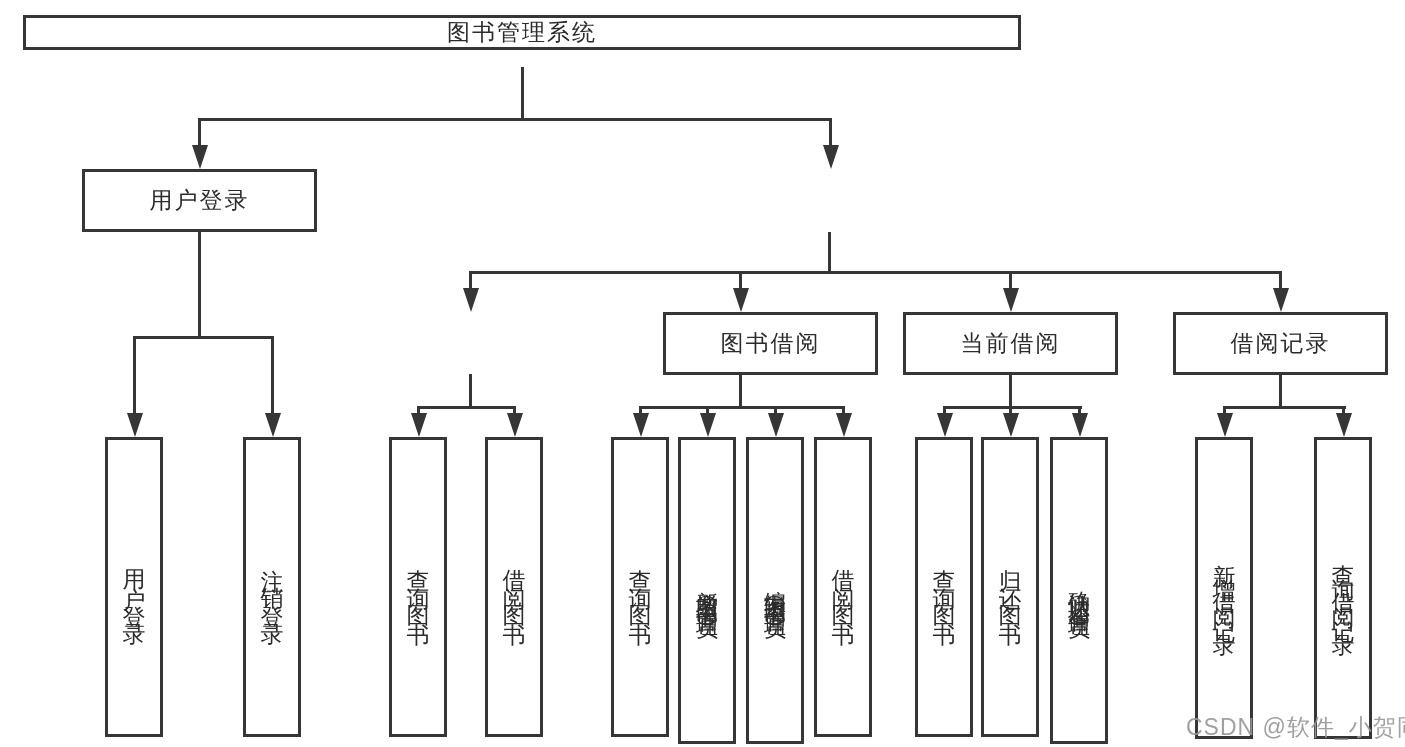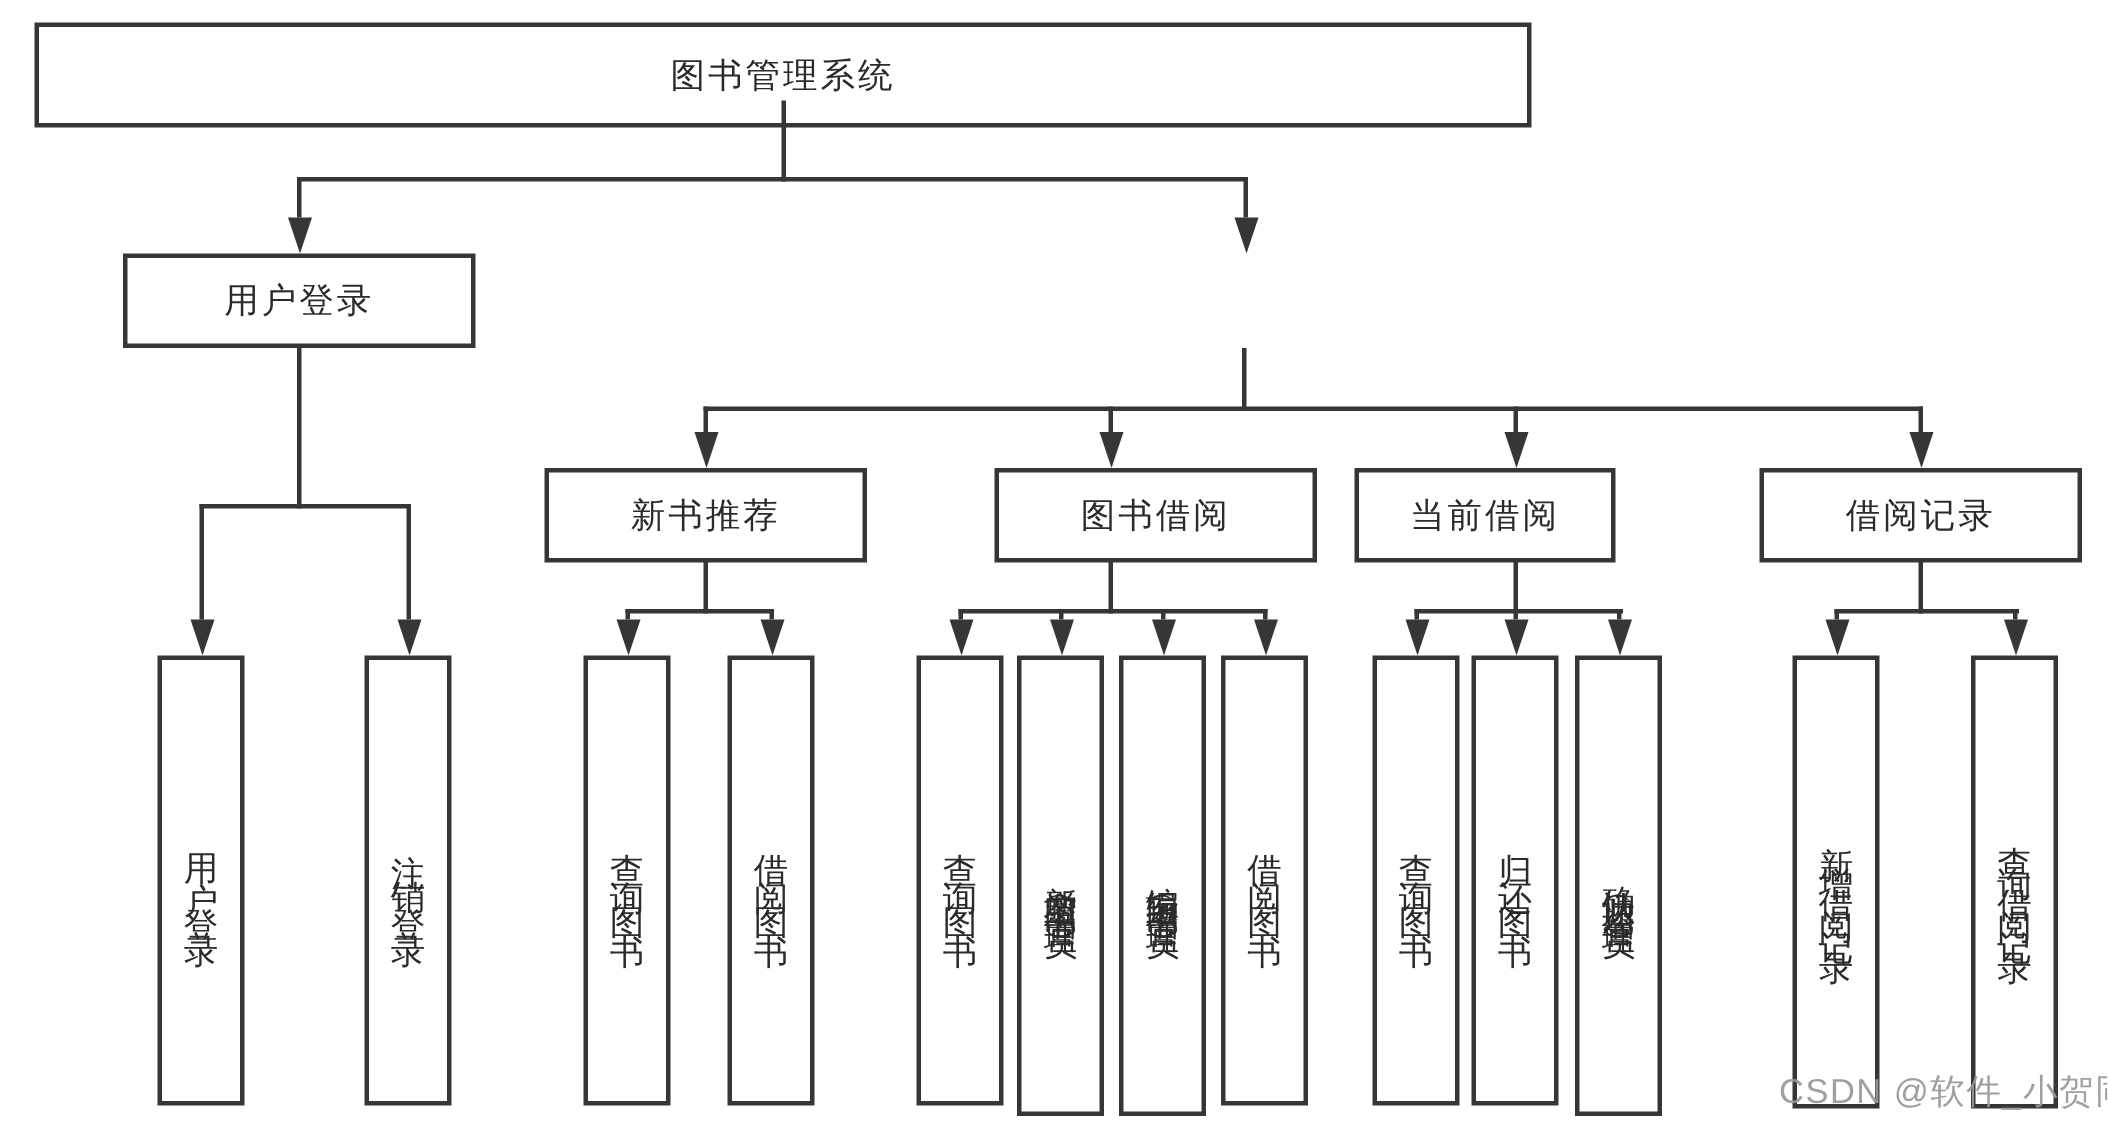--- a/index.html
+++ b/index.html
@@ -53,44 +53,43 @@
     letter-spacing: 1px;
     color: rgba(152, 152, 155, 0.92);
     white-space: nowrap;
   }
 </style>
 </head>
 <body>
 
 <div id="stage">
 
-  <div class="box hnode" style="left:23px; top:15px; width:998px; height:70px;">图书管理系统</div>
+  <div class="box hnode" style="left:23px; top:15px; width:998px; height:35px;">图书管理系统</div>
 
   <div class="vline" style="left:521px; top:67px; height:54px;"></div>
   <div class="hline" style="left:198px; top:118px; width:634px;"></div>
   <div class="drop" style="left:198px; top:118px; height:27px;"></div>
   <div class="drop" style="left:829px; top:118px; height:27px;"></div>
 
   <div class="box hnode" style="left:82px; top:169px; width:235px; height:63px;">用户登录</div>
 
   <div class="vline" style="left:198px; top:231px; height:108px;"></div>
   <div class="hline" style="left:133px; top:336px; width:141px;"></div>
   <div class="drop" style="left:133px; top:336px; height:77px;"></div>
   <div class="drop" style="left:271px; top:336px; height:77px;"></div>
 
   <div class="vline" style="left:828px; top:232px; height:42px;"></div>
   <div class="hline" style="left:469px; top:271px; width:813px;"></div>
   <div class="drop" style="left:469px; top:271px; height:17px;"></div>
   <div class="drop" style="left:739px; top:271px; height:17px;"></div>
   <div class="drop" style="left:1009px; top:271px; height:17px;"></div>
   <div class="drop" style="left:1279px; top:271px; height:17px;"></div>
 
-  <div class="box hnode" style="left:363px; top:312px; width:215px; height:63px;">新书推荐</div>
   <div class="box hnode" style="left:663px; top:312px; width:215px; height:63px;">图书借阅</div>
-  <div class="box hnode" style="left:903px; top:312px; width:174px; height:63px;">当前借阅</div>
+  <div class="box hnode" style="left:903px; top:312px; width:215px; height:63px;">当前借阅</div>
   <div class="box hnode" style="left:1173px; top:312px; width:215px; height:63px;">借阅记录</div>
 
   <div class="vline" style="left:469px; top:374px; height:35px;"></div>
   <div class="hline" style="left:417px; top:406px; width:99px;"></div>
   <div class="drop" style="left:417px; top:406px; height:7px;"></div>
   <div class="drop" style="left:513px; top:406px; height:7px;"></div>
 
   <div class="vline" style="left:739px; top:374px; height:35px;"></div>
   <div class="hline" style="left:639px; top:406px; width:206px;"></div>
   <div class="drop" style="left:639px; top:406px; height:7px;"></div>

